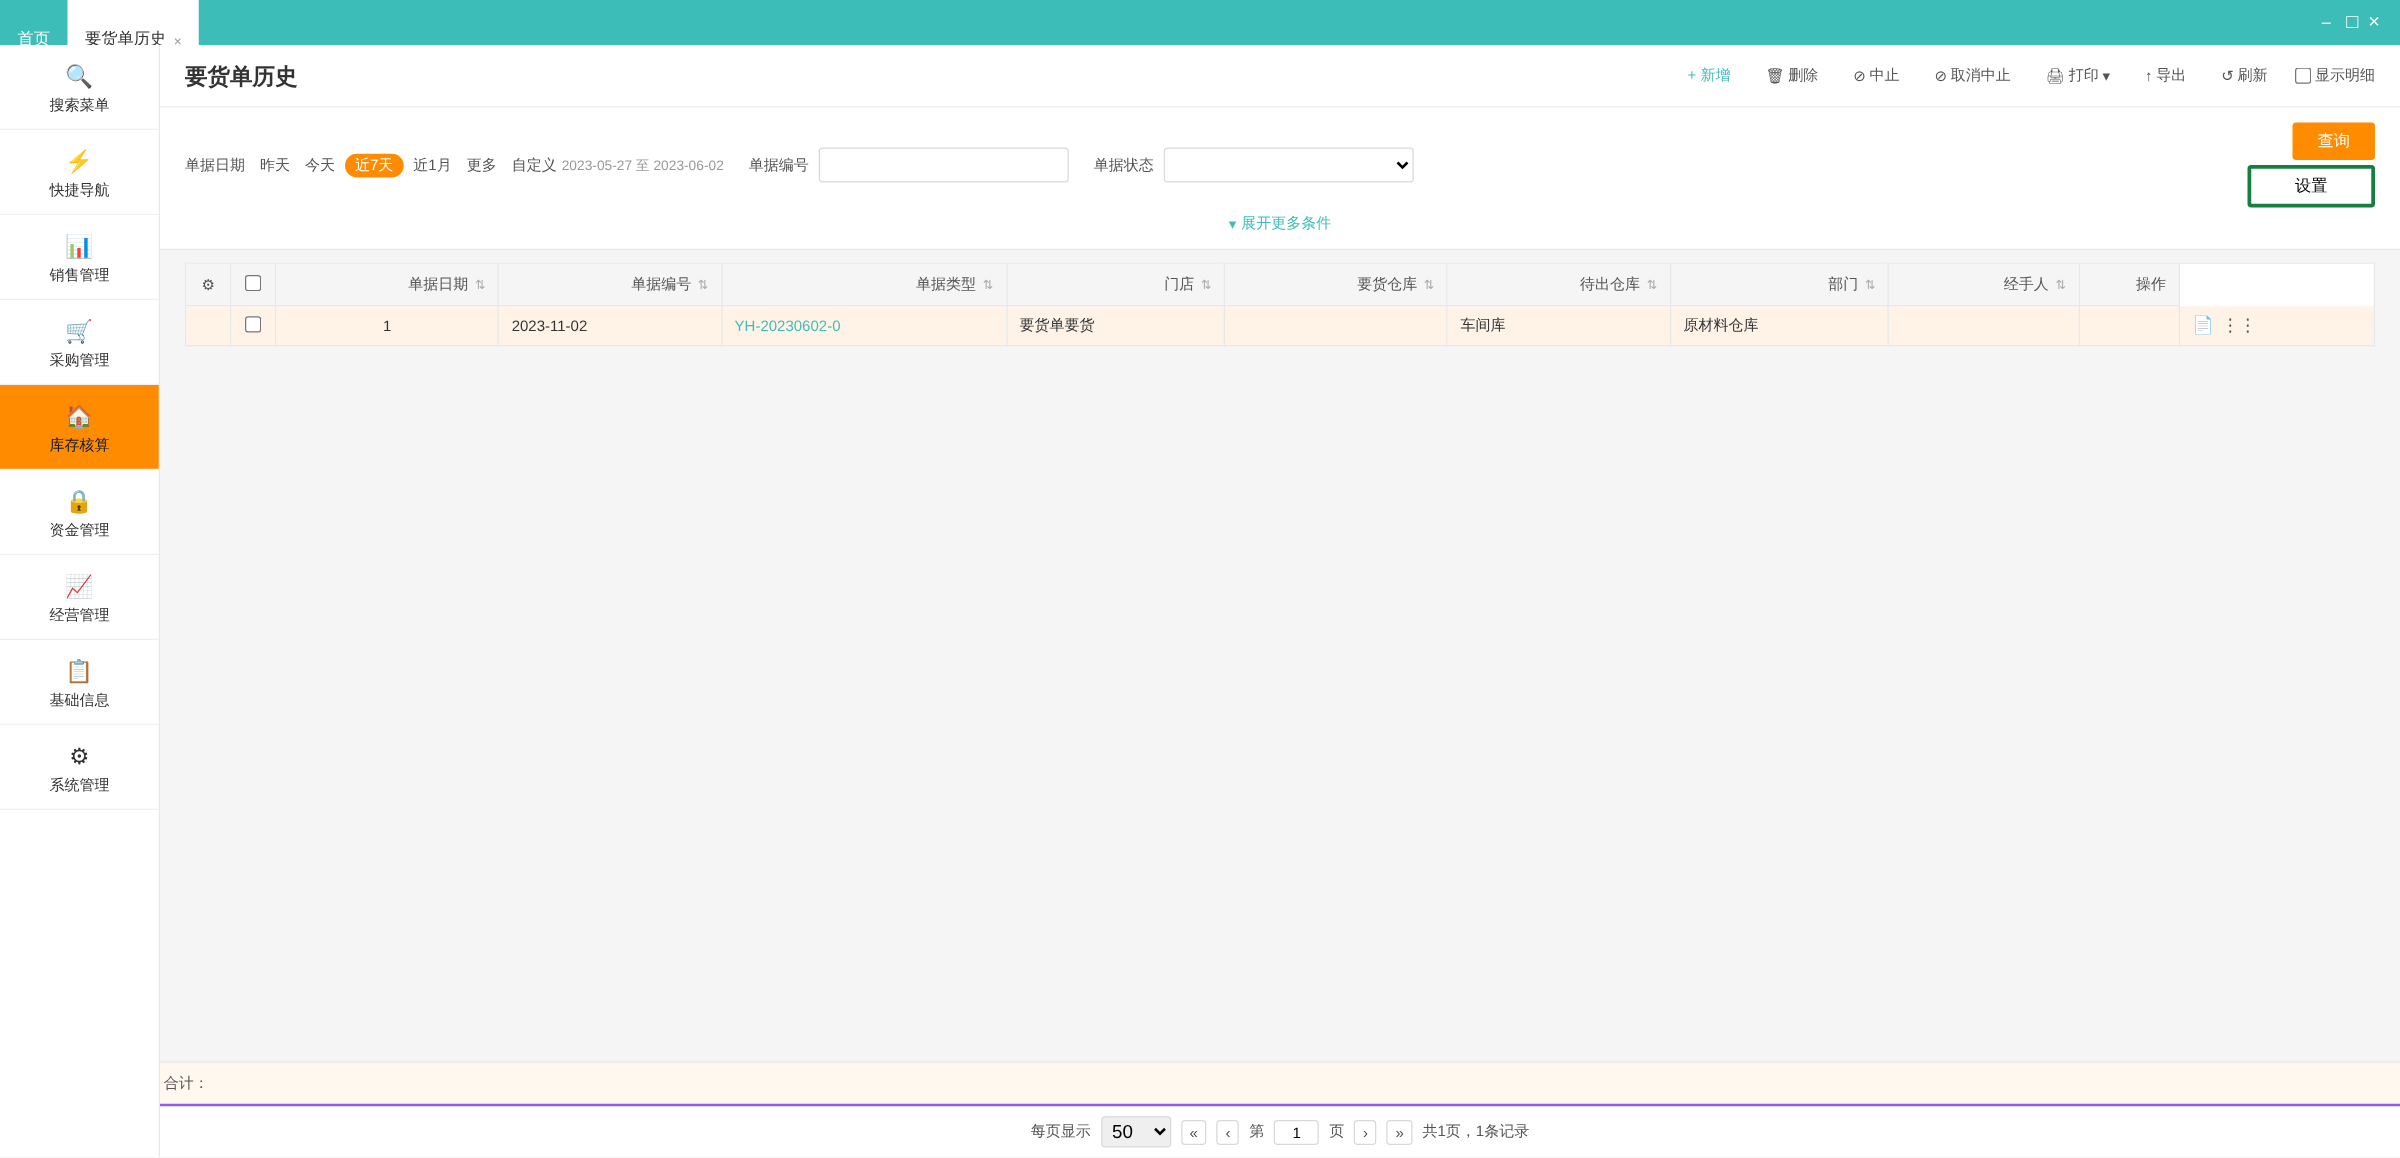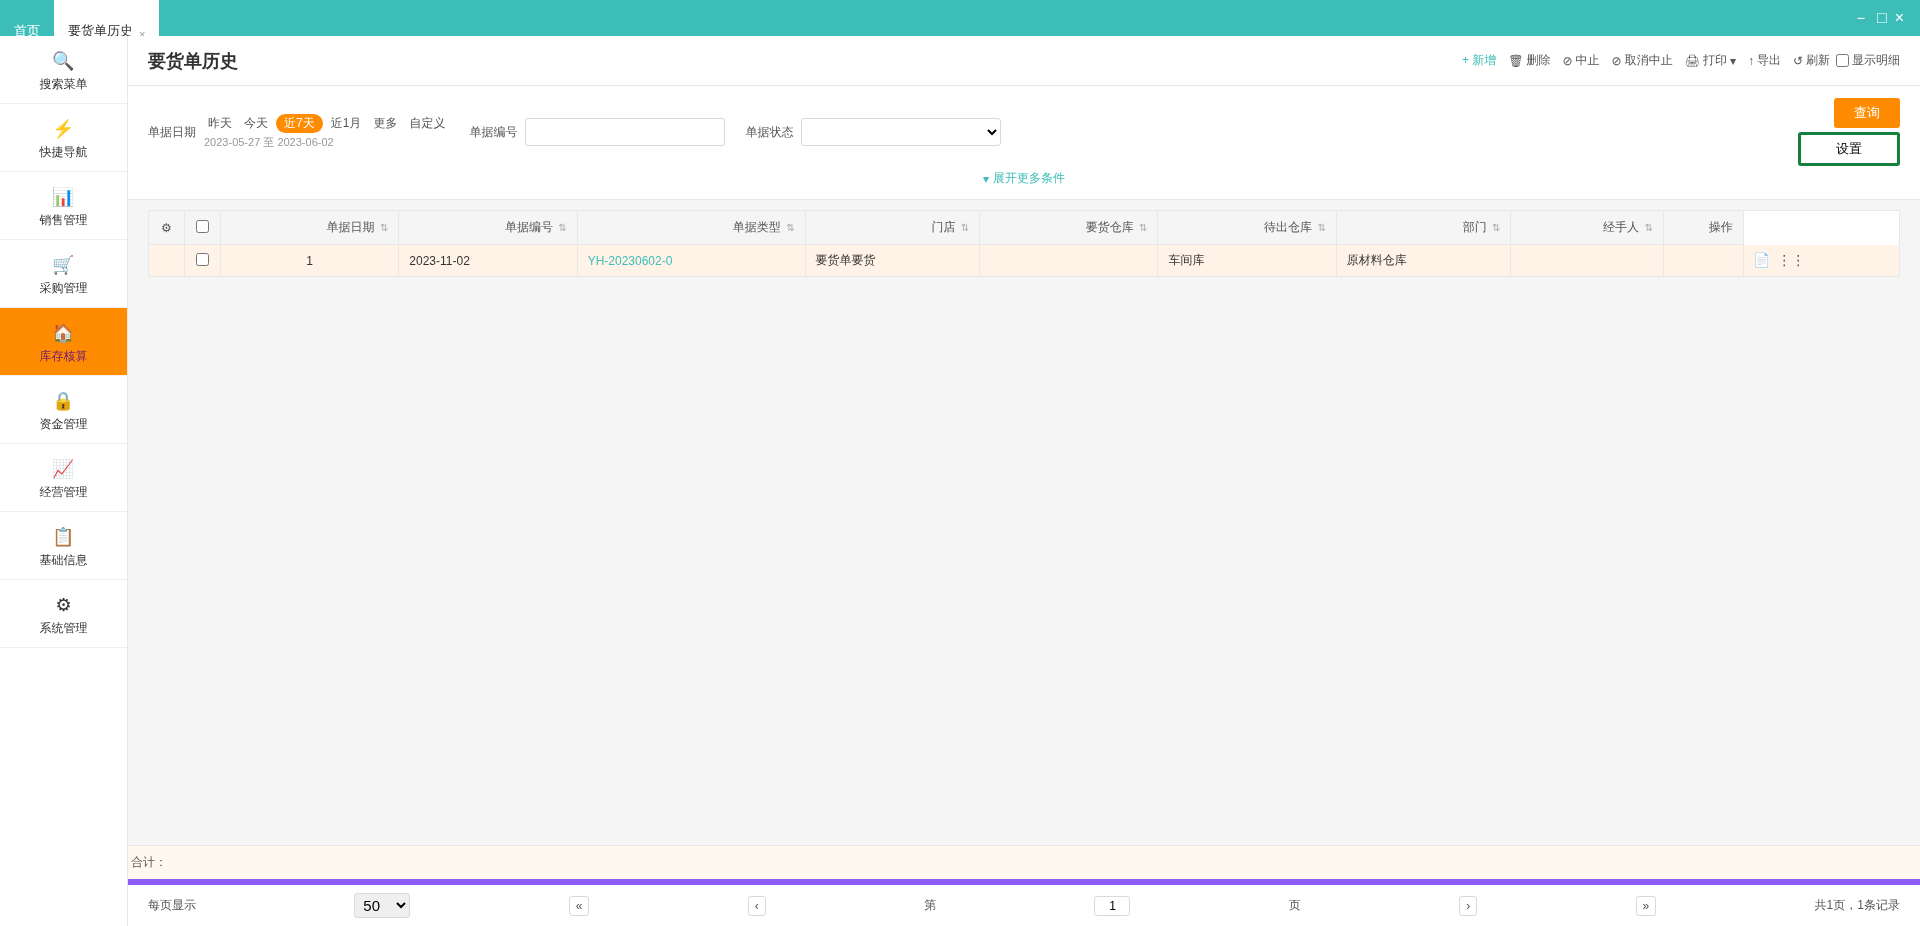--- a/index.html
+++ b/index.html
@@ -16,29 +16,29 @@
 
     
     .main-layout { display: flex; flex: 1; overflow: hidden; }
 
     
     .sidebar { width: 128px; background: #fff; border-right: 1px solid #e8e8e8; display: flex; flex-direction: column; flex-shrink: 0; }
     .sidebar-item { display: flex; flex-direction: column; align-items: center; padding: 14px 0 10px; cursor: pointer; border-bottom: 1px solid #f0f0f0; gap: 4px; }
     .sidebar-item.active { background: #FF8C00; color: #fff; }
     .sidebar-item .icon { font-size: 18px; }
     .sidebar-item .label { font-size: 12px; }
-    .sidebar-item.active .label { color: #701a75; }
+    .sidebar-item.active .label { color: #0f172a; }
 
     
     .content { flex: 1; display: flex; flex-direction: column; overflow: hidden; background: #f5f5f5; }
 
     
     .page-header { background: #fff; padding: 12px 20px; display: flex; align-items: center; justify-content: space-between; border-bottom: 1px solid #e8e8e8; flex-shrink: 0; }
     .page-title { font-size: 18px; font-weight: bold; color: #333; }
-    .toolbar { display: flex; align-items: center; gap: 0; }
+    .toolbar { display: flex; align-items: center; gap: 16px; }
     .toolbar-btn { display: flex; align-items: center; gap: 3px; font-size: 12px; color: #555; cursor: pointer; padding: 4px 6px; border-radius: 3px; }
     .toolbar-btn.new-btn { color: #3DBDB8; }
     .toolbar-btn.del-btn { color: #555; }
     .toolbar-btn.stop-btn { color: #555; }
     .toolbar-btn.cancel-btn { color: #555; }
     .toolbar-btn.print-btn { color: #555; }
     .toolbar-btn.export-btn { color: #555; }
     .toolbar-btn.refresh-btn { color: #555; }
     .show-detail { display: flex; align-items: center; gap: 3px; font-size: 12px; color: #555; cursor: pointer; }
     .show-detail input[type=checkbox] { cursor: pointer; }
@@ -71,27 +71,27 @@
     .data-table .col-settings { width: 36px; text-align: center; }
     .data-table .col-check { width: 36px; text-align: center; }
     .table-link { color: #3DBDB8; text-decoration: none; cursor: pointer; }
     .row-action { display: flex; gap: 6px; }
     .row-action-btn { cursor: pointer; color: #555; font-size: 14px; }
 
     
     .footer-summary { background: #FFF8EE; border-top: 1px solid #e8e8e8; padding: 8px 3px; font-size: 12px; color: #555; flex-shrink: 0; }
 
     
-    .pagination { background: #fff; border-top: 6px solid #8b5cf6; padding: 8px 20px; display: flex; align-items: center; justify-content: space-between; gap: 8px; flex-shrink: 0; }
+    .pagination { background: #fff; border-top: 2px solid #8b5cf6; padding: 8px 20px; display: flex; align-items: center; justify-content: center; gap: 8px; flex-shrink: 0; }
     .pagination-text { font-size: 12px; color: #555; }
     .pagination-select { border: 1px solid #d9d9d9; border-radius: 3px; padding: 2px 4px; font-size: 15px; }
     .pagination-btn { border: 1px solid #d9d9d9; border-radius: 3px; padding: 2px 6px; font-size: 12px; background: #fff; cursor: pointer; color: #555; }
     .pagination-input { border: 1px solid #d9d9d9; border-radius: 3px; padding: 2px 4px; font-size: 12px; width: 36px; text-align: center; }
 
-    .filter-date-group { display: flex; flex-direction: column; }
+    .filter-date-group { display: flex; flex-direction: row; }
 
   </style>
 </head>
 <body>
 
 <div class="top-bar">
   <div class="tab-item home">
     <span>首页</span>
   </div>
   <div class="tab-item active">

